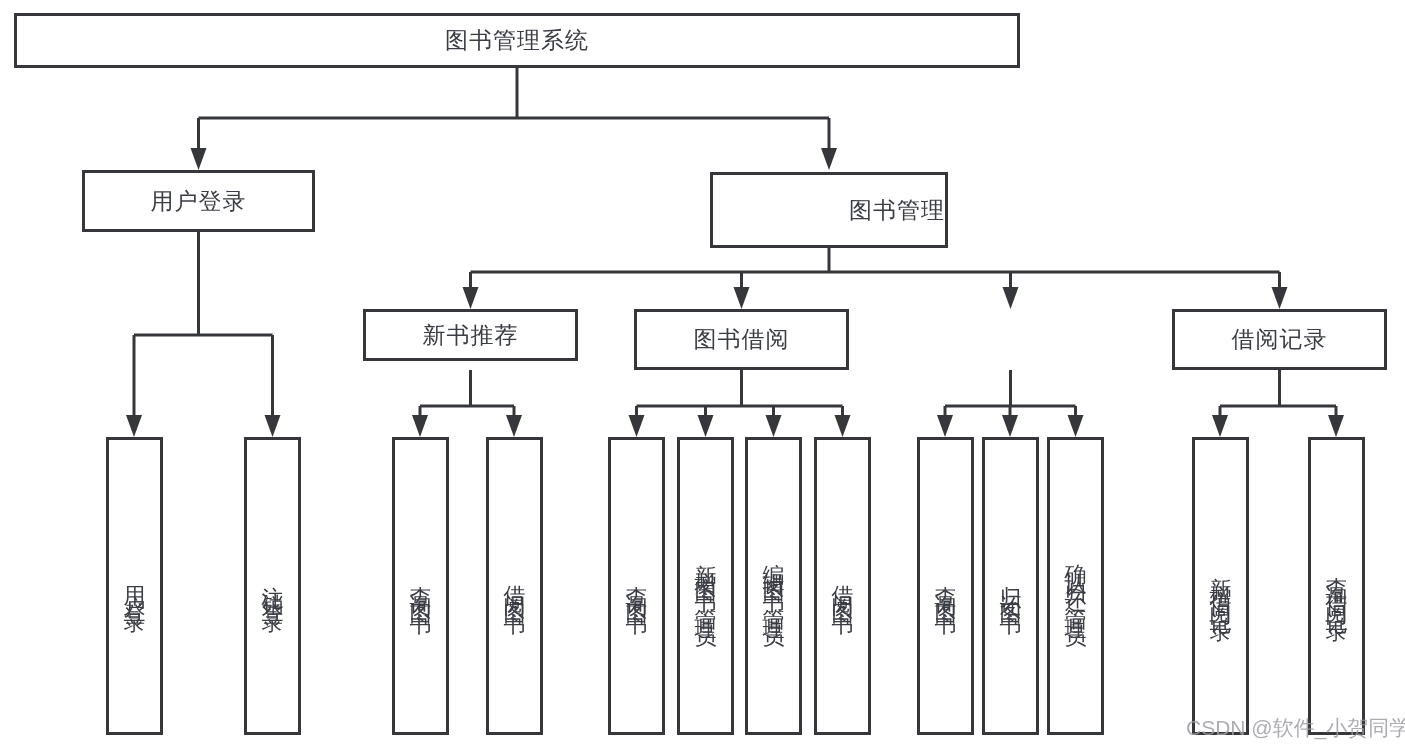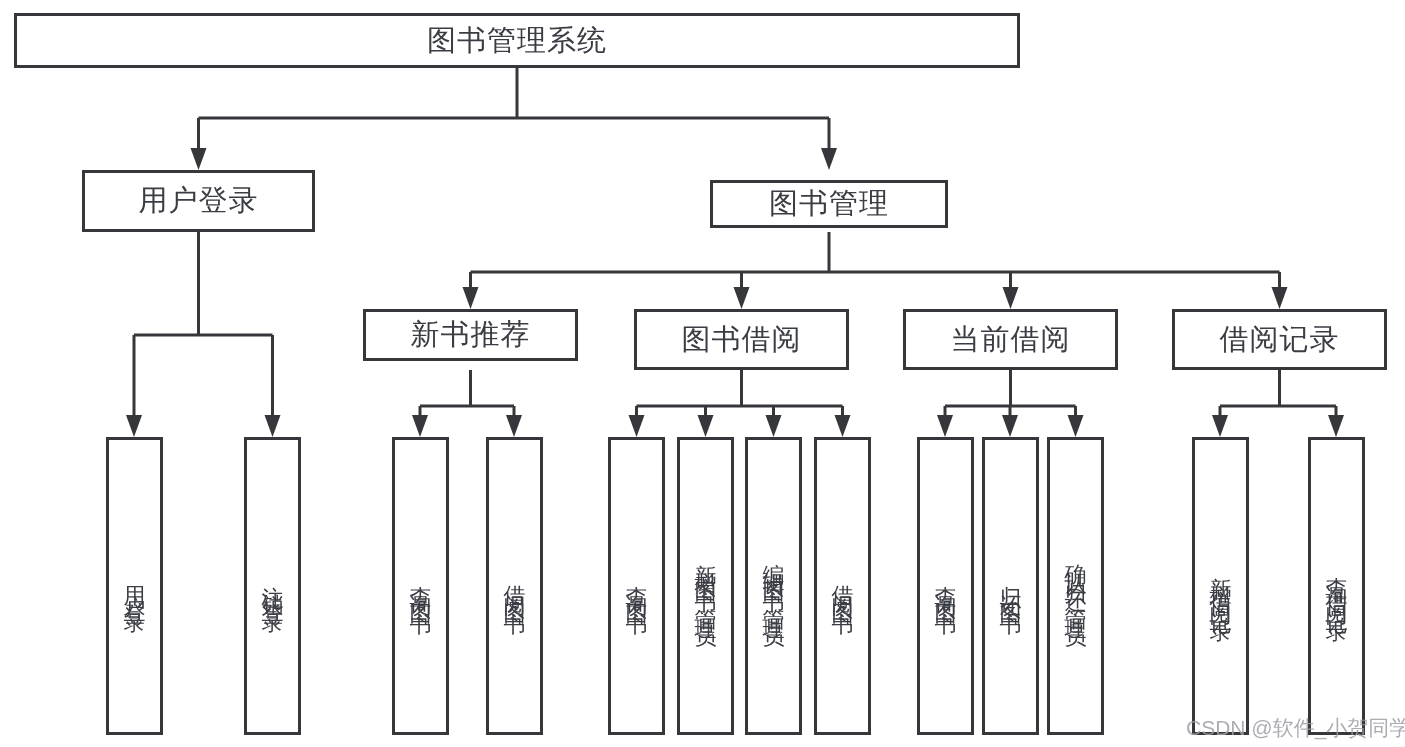--- a/index.html
+++ b/index.html
@@ -13,32 +13,32 @@
   .connectors{position:absolute;left:0;top:0;z-index:1;}
   .box{
     position:absolute;
     box-sizing:border-box;
     background:#ffffff;
     border:3px solid #35373a;
     display:flex;align-items:center;justify-content:center;
     color:#3b3d44;
     z-index:2;
   }
-  .hlabel{font-size:29px;letter-spacing:1px;white-space:nowrap;}
+  .hlabel{font-size:23px;letter-spacing:1px;white-space:nowrap;}
   .vbox .vlabel{
     writing-mode:vertical-rl;
     text-orientation:mixed;
     font-size:22px;
     letter-spacing:9px;
     line-height:1;
     white-space:nowrap;
   }
   .root-box{left:14px;top:13px;width:1006px;height:55px;}
   .n-user-login{left:82px;top:170px;width:233px;height:62px;}
-  .n-book-mgmt{left:710px;top:180px;width:238px;height:48px;}
+  .n-book-mgmt{left:710px;top:172px;width:238px;height:76px;justify-content:flex-end;}
   .n-l3-0{left:363px;top:309px;width:215px;height:52px;}
   .n-l3-1{left:634px;top:309px;width:215px;height:61px;text-align:center;}
   .n-l3-2{left:903px;top:309px;width:215px;height:61px;}
   .n-l3-3{left:1172px;top:309px;width:215px;height:61px;}
   .leaf{top:437px;width:57px;height:298px;}
   .lf-0{left:106px;}
   .lf-1{left:244px;}
   .lf-2{left:392px;}
   .lf-3{left:486px;}
   .lf-4{left:608px;}
@@ -143,23 +143,20 @@
   <div class="box n-book-mgmt">
     <span class="hlabel">图书管理</span>
   </div>
 
   <div class="box n-l3-0">
     <span class="hlabel">新书推荐</span>
   </div>
   <div class="box n-l3-1">
     <span class="hlabel">图书借阅</span>
   </div>
-  <div class="box n-l3-2">
-    <span class="hlabel">当前借阅</span>
-  </div>
   <div class="box n-l3-3">
     <span class="hlabel">借阅记录</span>
   </div>
 
   <div class="box vbox leaf lf-0">
     <span class="vlabel">用户登录</span>
   </div>
   <div class="box vbox leaf lf-1">
     <span class="vlabel">注销登录</span>
   </div>

